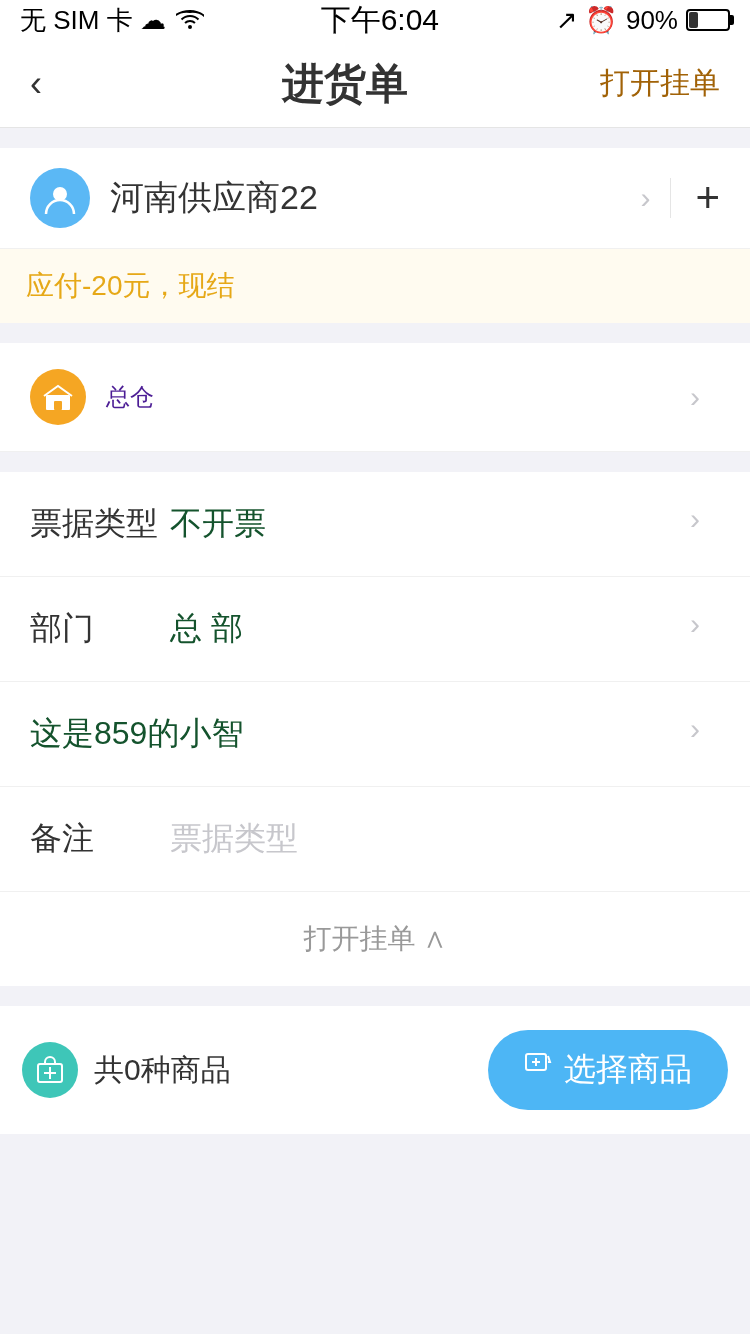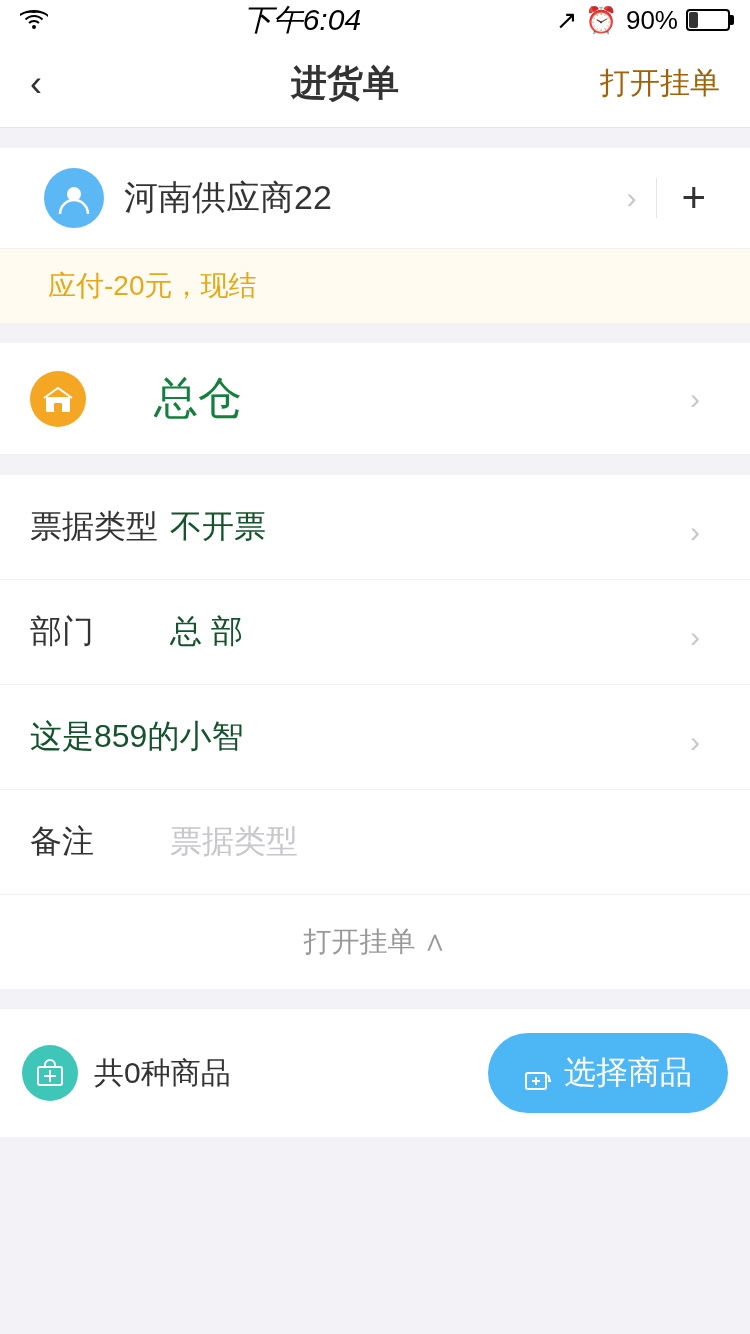--- a/index.html
+++ b/index.html
@@ -19,21 +19,21 @@
       height: 40px;
       background: #fff;
       display: flex;
       align-items: center;
       justify-content: space-between;
       padding: 0 20px;
       font-size: 26px;
       color: #000;
     }
     .status-bar-left { display: flex; align-items: center; gap: 10px; }
-    .status-bar-center { font-size: 30px; font-weight: 500; font-style: italic; }
+    .status-bar-center { font-size: 30px; font-weight: 500; }
     .status-bar-right { display: flex; align-items: center; gap: 8px; font-size: 26px; }
     .battery-icon {
       display: inline-block;
       width: 44px;
       height: 22px;
       border: 2px solid #000;
       border-radius: 4px;
       position: relative;
     }
     .battery-icon::after {
@@ -68,21 +68,21 @@
       padding: 0 30px;
       border-bottom: 1px solid #e5e5e5;
     }
     .nav-back {
       font-size: 36px;
       color: #333;
       cursor: pointer;
       width: 60px;
     }
     .nav-title {
-      font-size: 36px;
+      font-size: 42px;
       font-weight: 600;
       color: #333;
     }
     .nav-action {
       font-size: 30px;
       color: #a16207;
       cursor: pointer;
     }
 
     
@@ -94,21 +94,21 @@
     
     .card {
       background: #fff;
       margin-bottom: 0;
     }
 
     
     .supplier-row {
       display: flex;
       align-items: center;
-      padding: 20px 44px;
+      padding: 20px 30px;
       background: #fff;
       border-bottom: 1px solid #f0f0f0;
     }
     .supplier-avatar {
       width: 60px;
       height: 60px;
       border-radius: 50%;
       background: #5bb8f5;
       display: flex;
       align-items: center;
@@ -135,21 +135,21 @@
     }
     .plus-btn {
       font-size: 42px;
       color: #333;
       cursor: pointer;
     }
 
     
     .notice-bar {
       background: #fffbf0;
-      padding: 18px 48px;
+      padding: 18px 26px;
       font-size: 28px;
       color: #e6a817;
     }
 
     
     .row-item {
       display: flex;
       align-items: center;
       padding: 26px 30px;
       background: #fff;
@@ -162,29 +162,28 @@
       border-radius: 50%;
       background: #f5a623;
       display: flex;
       align-items: center;
       justify-content: center;
       margin-right: 20px;
       flex-shrink: 0;
     }
     .row-item-label {
       flex: 1;
-      font-size: 44px;
-      color: #15803d;
-      margin-left: 48px;
+      font-size: 24px;
+      color: #4c1d95;
     }
 
     
     .field-row {
       display: flex;
-      align-items: flex-end;
+      align-items: flex-start;
       padding: 30px;
       background: #fff;
       border-bottom: 1px solid #f0f0f0;
       cursor: pointer;
     }
     .field-label {
       width: 140px;
       font-size: 32px;
       color: #333;
       flex-shrink: 0;
@@ -239,38 +238,39 @@
       font-size: 30px;
       color: #333;
     }
     .select-product-btn {
       background: #4db6f5;
       color: #fff;
       border-radius: 40px;
       padding: 18px 36px;
       font-size: 32px;
       display: flex;
-      align-items: flex-end;
+      align-items: flex-start;
       gap: 12px;
       cursor: pointer;
       border: none;
     }
 
     
     .remaining {
       flex: 1;
       background: #f2f2f7;
       min-height: 300px;
     }
   </style>
 </head>
 <body>
 
 <div class="status-bar">
   <div class="status-bar-left">
+    <span>无 SIM 卡 ☁</span>
     <span>
       <svg width="28" height="22" viewBox="0 0 28 22">
           <path d="M14 18a2 2 0 1 1 0 4 2 2 0 0 1 0-4zm0-5a8 8 0 0 1 5.66 2.34l-1.42 1.42A6 6 0 0 0 14 15a6 6 0 0 0-4.24 1.76l-1.42-1.42A8 8 0 0 1 14 13zm0-5a13 13 0 0 1 9.19 3.81l-1.42 1.42A11 11 0 0 0 14 10a11 11 0 0 0-7.77 3.23L4.81 11.81A13 13 0 0 1 14 8zm0-5C21.18 3 27.6 6.1 32 11.1l-1.42 1.42A18.97 18.97 0 0 0 14 6 18.97 18.97 0 0 0-3.58 12.52L-5 11.1C-.6 6.1 5.82 3 14 3z" fill="#000"></path>
         </svg>
     </span>
   </div>
   <div class="status-bar-center">下午6:04</div>
   <div class="status-bar-right">
     <span>↗</span>
     <span>⏰</span>

